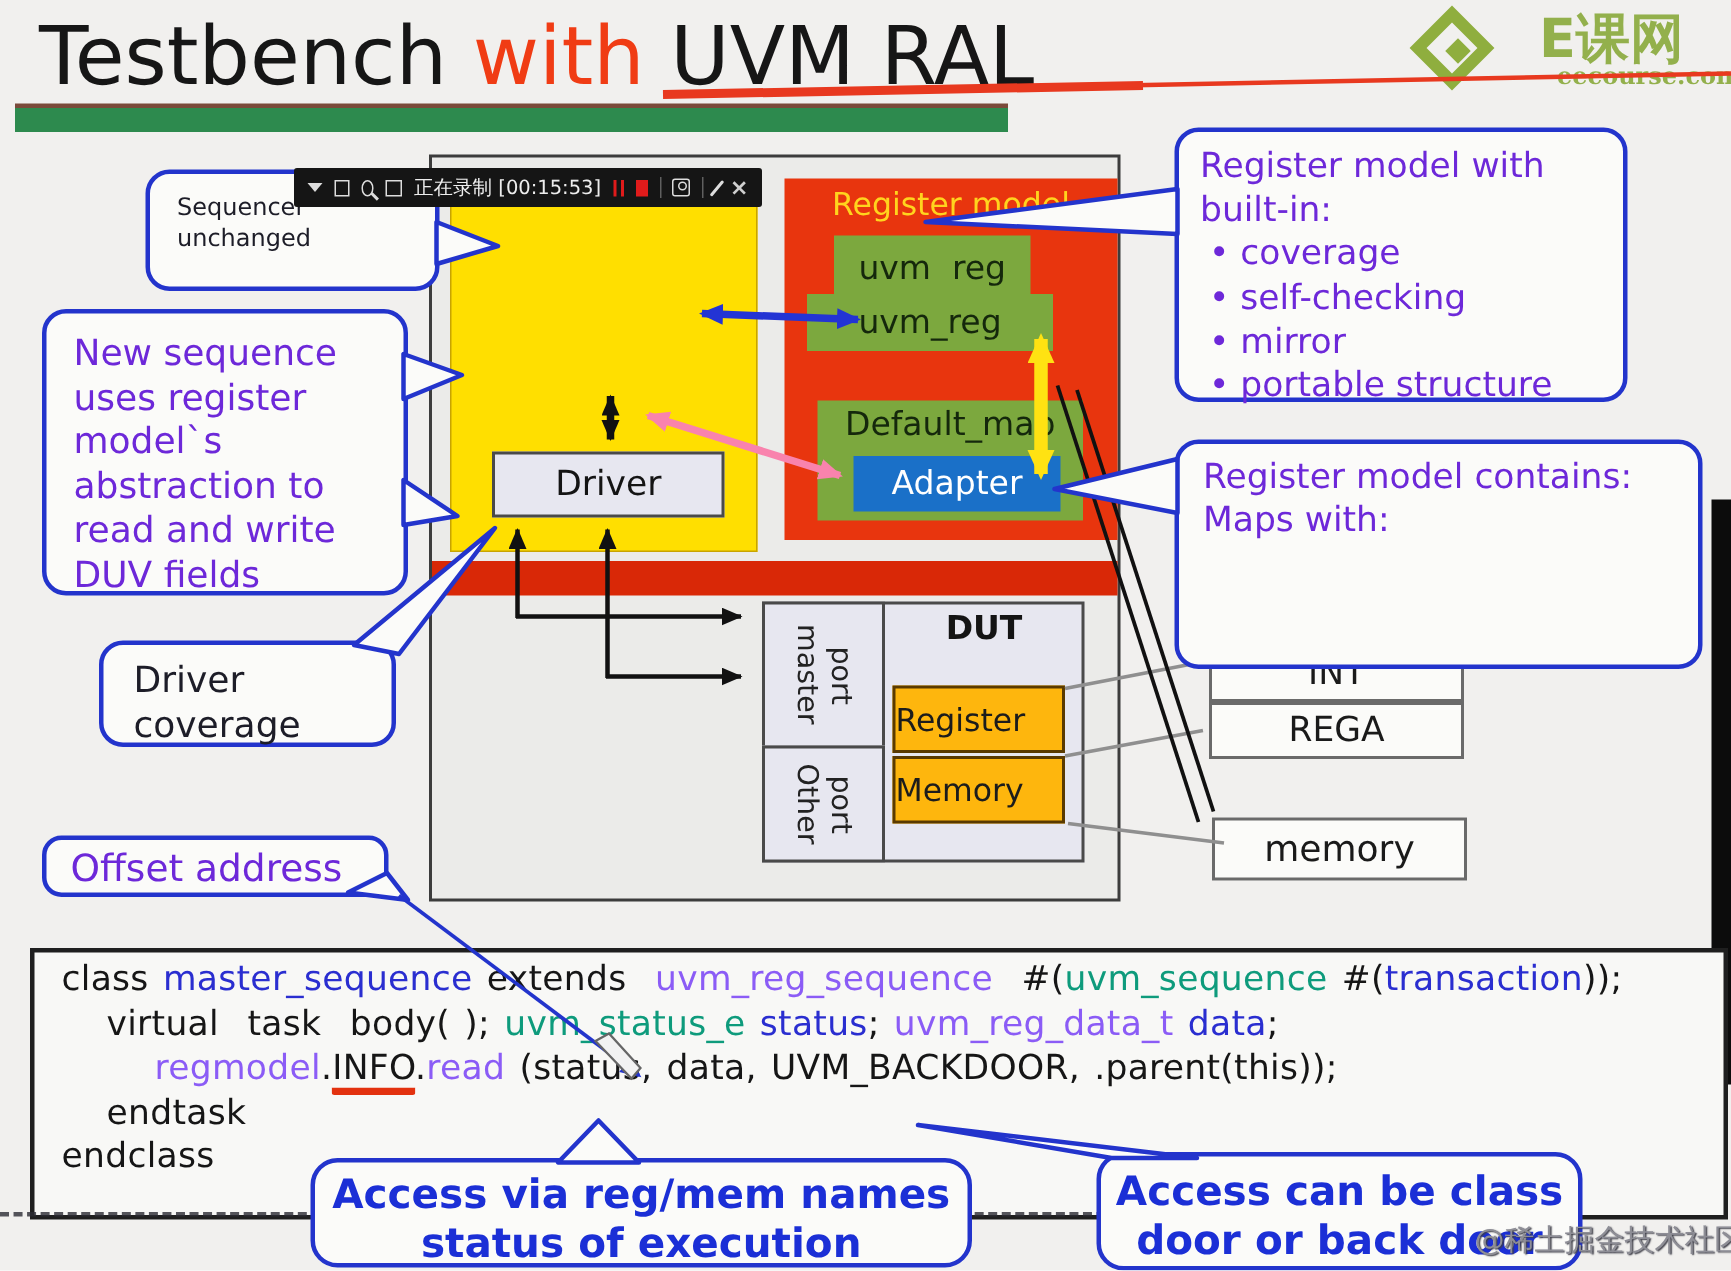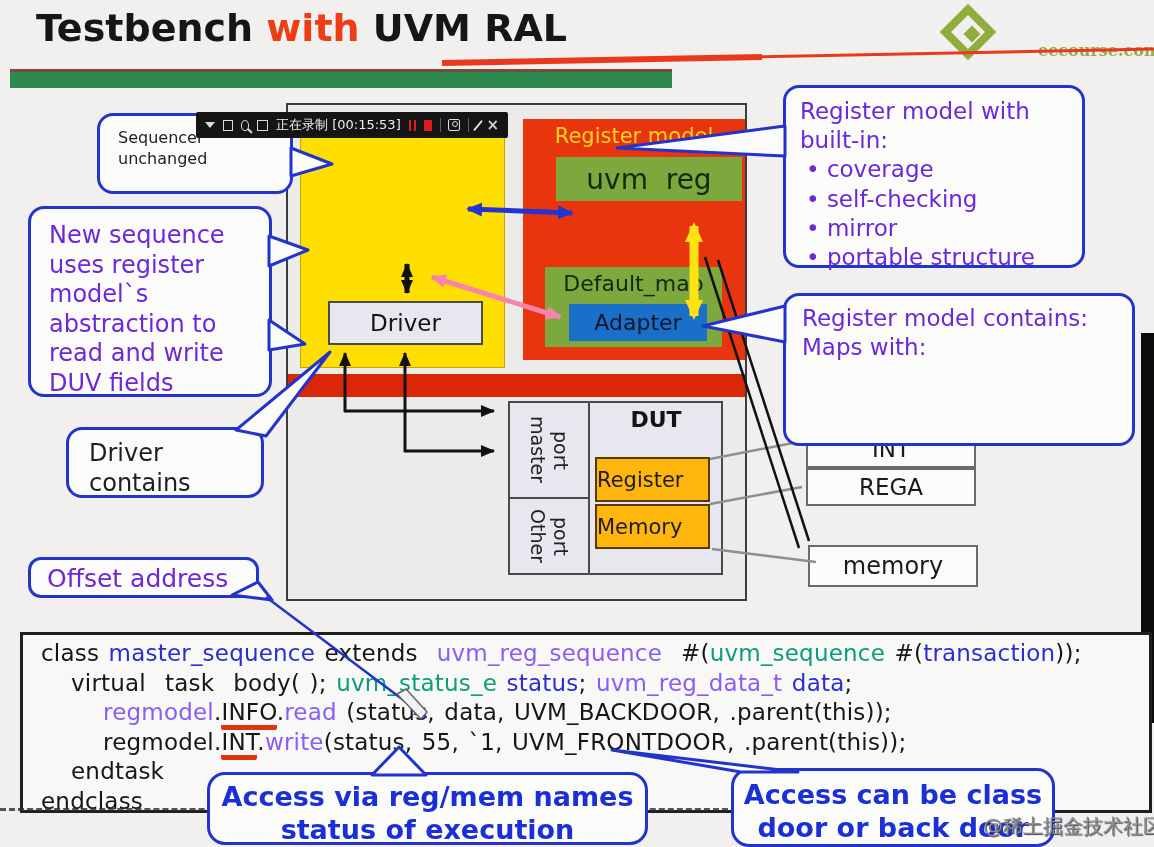--- a/index.html
+++ b/index.html
@@ -1,21 +1,21 @@
 <!DOCTYPE html>
 <html><head>
 <meta charset="utf-8">
 <style>
   html,body{margin:0;padding:0;}
   body{font-family:"DejaVu Sans",sans-serif;}
   .canvas{position:relative;width:1154px;height:847px;background:#f1f0ee;overflow:hidden;}
   .abs{position:absolute;box-sizing:border-box;}
 
   
-  .title{left:36px;top:6px;font-size:38px;font-weight:bold;color:#161616;letter-spacing:0px;white-space:nowrap;z-index:4;}
+  .title{left:26px;top:6px;font-size:54px;font-weight:normal;color:#161616;letter-spacing:0px;white-space:nowrap;z-index:4;}
   .title .with{color:#f03c14;}
   .green-bar{left:10px;top:72px;width:662px;height:16px;background:#2d8a4e;z-index:3;}
   .green-bar-top{left:10px;top:69px;width:662px;height:3px;background:#7a4a3a;z-index:3;}
 
   
   .logo-icon-outer{left:948px;top:12px;width:40px;height:40px;border:8px solid #8fae3e;transform:rotate(45deg);z-index:4;}
   .logo-icon-inner{left:966px;top:28px;width:12px;height:12px;background:#8fae3e;transform:rotate(45deg);z-index:5;}
   .logo-brand{left:1026px;top:2px;font-size:36px;font-weight:bold;color:#93b04c;z-index:4;white-space:nowrap;}
   .logo-domain{left:1038px;top:41px;font-size:16px;font-weight:bold;color:#93b04c;font-family:"DejaVu Serif",serif;z-index:4;white-space:nowrap;}
 
@@ -23,24 +23,24 @@
   .dcontainer{left:286px;top:103px;width:461px;height:498px;background:#ebebe9;border:2px solid #3c3c3c;z-index:2;}
   .ybox{left:300px;top:128px;width:205px;height:240px;background:#ffdf00;border:1px solid #c8a400;z-index:5;}
   .seqbox{left:328px;top:144px;width:155px;height:110px;background:#e7e7f0;border:2px solid #4a4a4a;z-index:6;
           display:flex;flex-direction:column;justify-content:space-between;align-items:center;padding:8px 0 12px 0;
           font-size:23px;color:#141414;}
   .drvbox{left:328px;top:301px;width:155px;height:44px;background:#e7e7f0;border:2px solid #4a4a4a;z-index:6;
           display:flex;align-items:center;justify-content:center;font-size:23px;color:#141414;}
   .redbox{left:523px;top:119px;width:222px;height:241px;background:#e8350e;z-index:5;}
   .regmodel-title{left:523px;top:124px;width:222px;text-align:center;font-size:21px;color:#ffd41e;z-index:6;}
   .greenbox{background:#7ca83e;color:#15280c;z-index:6;display:flex;align-items:center;justify-content:center;}
-  .g1{left:556px;top:157px;width:186px;height:44px;font-size:28px;white-space:pre;}
+  .g1{left:556px;top:157px;width:131px;height:44px;font-size:22px;white-space:pre;}
   .g2{left:538px;top:196px;width:164px;height:38px;font-size:22px;}
   .g3{left:545px;top:267px;width:177px;height:80px;font-size:22px;align-items:flex-start;padding-top:4px;}
-  .adapter{left:569px;top:304px;width:138px;height:37px;background:#1a70c8;color:#0f172a;z-index:7;
+  .adapter{left:569px;top:304px;width:138px;height:37px;background:#1a70c8;color:#ffffff;z-index:7;
            display:flex;align-items:center;justify-content:center;font-size:22px;}
   .redband{left:288px;top:374px;width:457px;height:23px;background:#d92807;z-index:5;}
 
   .dutbox{left:508px;top:401px;width:215px;height:174px;background:#e7e7f0;border:2px solid #4a4a4a;z-index:5;}
   .portcell{left:508px;width:82px;background:#e7e7f0;border:2px solid #4a4a4a;z-index:6;
             display:flex;align-items:center;justify-content:center;color:#222;}
   .portcell .vtext{writing-mode:vertical-lr;text-orientation:sideways;font-size:19px;line-height:1.2;text-align:center;max-height:86px;}
   .pc1{top:401px;height:98px;}
   .pc2{top:497px;height:78px;}
   .dutlabel{left:606px;top:407px;width:100px;text-align:center;font-size:22px;font-weight:bold;color:#141414;z-index:6;}
@@ -105,31 +105,35 @@
 <body>
 
 <div class="canvas">
 
   <div class="abs title"><span>Testbench </span><span class="with">with</span><span> UVM RAL</span></div>
   <div class="abs green-bar-top"></div>
   <div class="abs green-bar"></div>
 
   <div class="abs logo-icon-outer"></div>
   <div class="abs logo-icon-inner"></div>
+  <div class="abs logo-brand">E课网</div>
   <div class="abs logo-domain">eecourse.com</div>
 
   <div class="abs dcontainer"></div>
   <div class="abs ybox"></div>
   <div class="abs drvbox">
       <span>Driver</span>
     </div>
 
   <div class="abs redbox"></div>
   <div class="abs regmodel-title">Register model</div>
   <div class="abs greenbox g1"><span>uvm  reg</span></div>
+  <div class="abs greenbox g2">
+      <span>uvm_reg</span>
+    </div>
   <div class="abs greenbox g3">
       <span style="width:100%;text-align:center;">Default_map</span>
     </div>
   <div class="abs adapter">
       <span>Adapter</span>
     </div>
 
   <div class="abs redband"></div>
 
   <div class="abs dutbox"></div>
@@ -183,21 +187,21 @@
     <line x1="404" y1="451" x2="494" y2="451" stroke="#111" stroke-width="3" marker-end="url(#mB)"></line>
     <line x1="710" y1="459" x2="824" y2="437" stroke="#8f8f8f" stroke-width="2.5"></line>
     <line x1="710" y1="504" x2="802" y2="487" stroke="#8f8f8f" stroke-width="2.5"></line>
     <line x1="712" y1="549" x2="816" y2="562" stroke="#8f8f8f" stroke-width="2.5"></line>
     <line x1="705" y1="257" x2="799" y2="548" stroke="#111" stroke-width="2.5"></line>
     <line x1="718" y1="260" x2="809" y2="541" stroke="#111" stroke-width="2.5"></line>
   </svg>
 
   <div class="abs callout co-dark co-seq"><span>Sequencer unchanged</span></div>
   <div class="abs callout co-new"><span>New sequence uses register model`s abstraction to read and write DUV fields</span></div>
-  <div class="abs callout co-dark co-drv"><span>Driver contains</span></div>
+  <div class="abs callout co-dark co-drv"><span>Driver coverage</span></div>
   <div class="abs callout co-off"><span>Offset address</span></div>
 
   <div class="abs callout co-builtin">
     <div>Register model with built-in:</div>
     <div class="bullets">
       <div class="li">coverage</div>
       <div class="li">self-checking</div>
       <div class="li">mirror</div>
       <div class="li">portable structure</div>
     </div>
@@ -205,21 +209,20 @@
 
   <div class="abs callout co-contains">
     <div>Register model contains:</div>
     <div>Maps with:</div>
   </div>
 
   <div class="abs codebox">
       <div class="code-line" style="padding-left: 18px;"><span>class </span><span class="tok-b">master_sequence</span><span> extends  </span><span class="tok-r">uvm_reg_sequence</span><span>  #(</span><span class="tok-g">uvm_sequence</span><span> #(</span><span class="tok-b">transaction</span><span>));</span></div>
       <div class="code-line" style="padding-left: 48px;"><span>virtual  task  body( ); </span><span class="tok-g">uvm_status_e</span><span> </span><span class="tok-b">status</span><span>; </span><span class="tok-r">uvm_reg_data_t</span><span> </span><span class="tok-b">data</span><span>;</span></div>
       <div class="code-line" style="padding-left: 80px;"><span class="tok-r">regmodel</span><span>.</span><span class="tok-u">INFO</span><span>.</span><span class="tok-r">read</span><span> (status, data, UVM_BACKDOOR, .parent(this));</span></div>
-      <div class="code-line" style="padding-left: 80px;"><span>regmodel.</span><span class="tok-u">INT</span><span>.</span><span class="tok-r">write</span><span>(status, 55, `1, UVM_FRONTDOOR, .parent(this));</span></div>
       <div class="code-line" style="padding-left: 48px;"><span>endtask</span></div>
       <div class="code-line" style="padding-left: 18px;"><span>endclass</span></div>
     </div>
   <div class="abs dashline"></div>
 
   <div class="abs callout co-an">
     <div>Access via reg/mem names</div>
     <div>status of execution returned</div>
   </div>
   <div class="abs callout co-ad">

